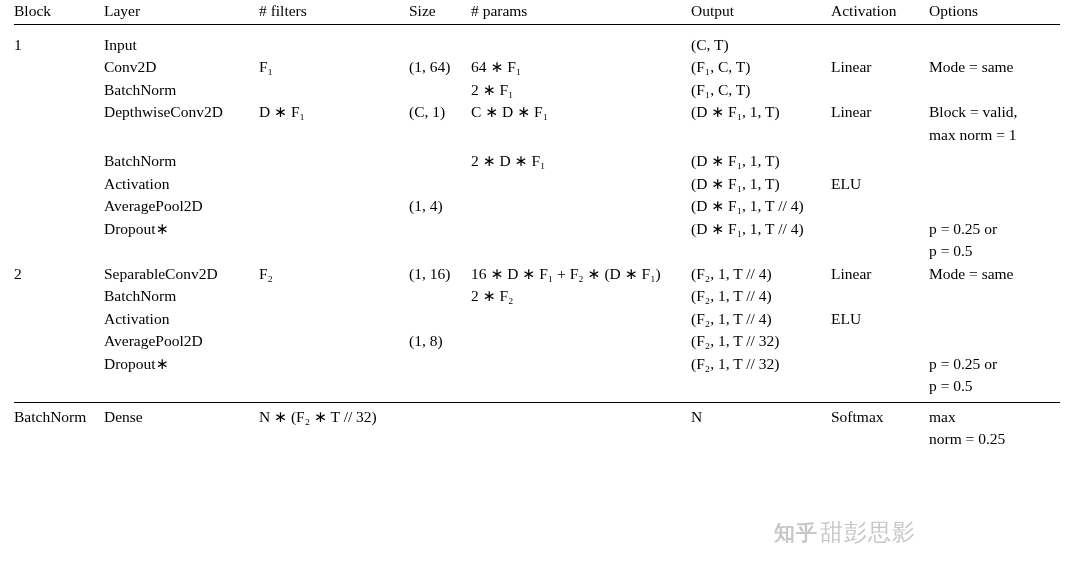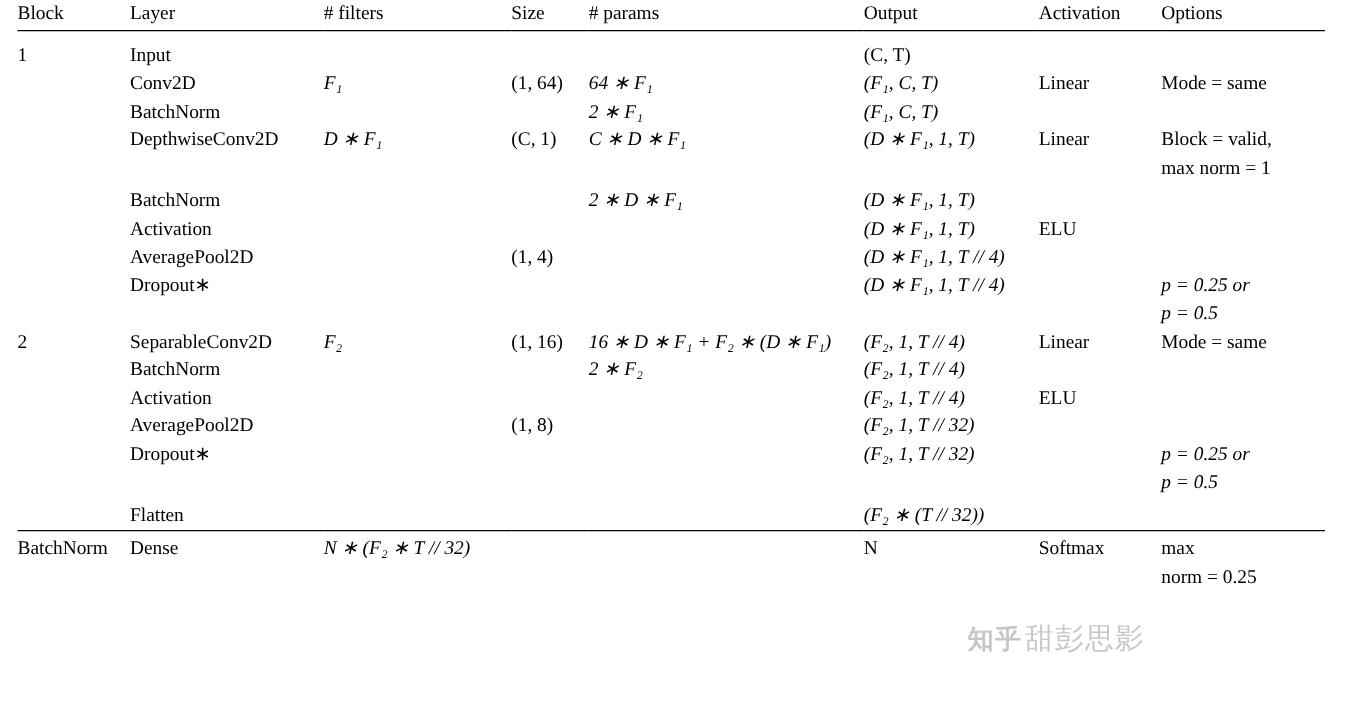--- a/index.html
+++ b/index.html
@@ -42,28 +42,28 @@
   .c-filters{ width: 150px; }
   .c-size   { width: 62px; }
   .c-params { width: 220px; }
   .c-output { width: 140px; }
   .c-act    { width: 98px; }
   .c-opts   { width: 131px; }
   tr.head-rule td { border-bottom: 1.1px solid #000; }
   tr.body-first td { padding-top: 9px; }
   tr.bottom-rule td { border-top: 1.1px solid #000; padding-top: 3px; }
 
-  .it { font-style: italic; }
+  .it { }
   .tiny-spacer td { height: 4px; }
 
   
   .watermark {
     position: absolute;
     right: 28px;
-    bottom: 44px;
+    bottom: 22px;
     font-family: Liberation Serif, serif;
     font-size: 23px;
     color: #9a9a9a;
     opacity: 0.55;
     letter-spacing: 1px;
     white-space: nowrap;
     pointer-events: none;
   }
   .wm-logo {
     display: inline-block;
@@ -264,30 +264,20 @@
         <td class="it"></td>
         <td></td>
         <td class="it"></td>
         <td></td>
         <td></td>
         <td class="it">p = 0.5</td>
       </tr>
       <tr class="tiny-spacer">
           <td colspan="8"></td>
         </tr>
-      <tr>
-        <td></td>
-        <td>Flatten</td>
-        <td class="it"></td>
-        <td></td>
-        <td class="it"></td>
-        <td class="it">(F₂ ∗ (T // 32))</td>
-        <td></td>
-        <td></td>
-      </tr>
       <tr class="bottom-rule">
         <td>BatchNorm</td>
         <td>Dense</td>
         <td class="it">N ∗ (F₂ ∗ T // 32)</td>
         <td></td>
         <td class="it"></td>
         <td>N</td>
         <td>Softmax</td>
         <td>max</td>
       </tr>

